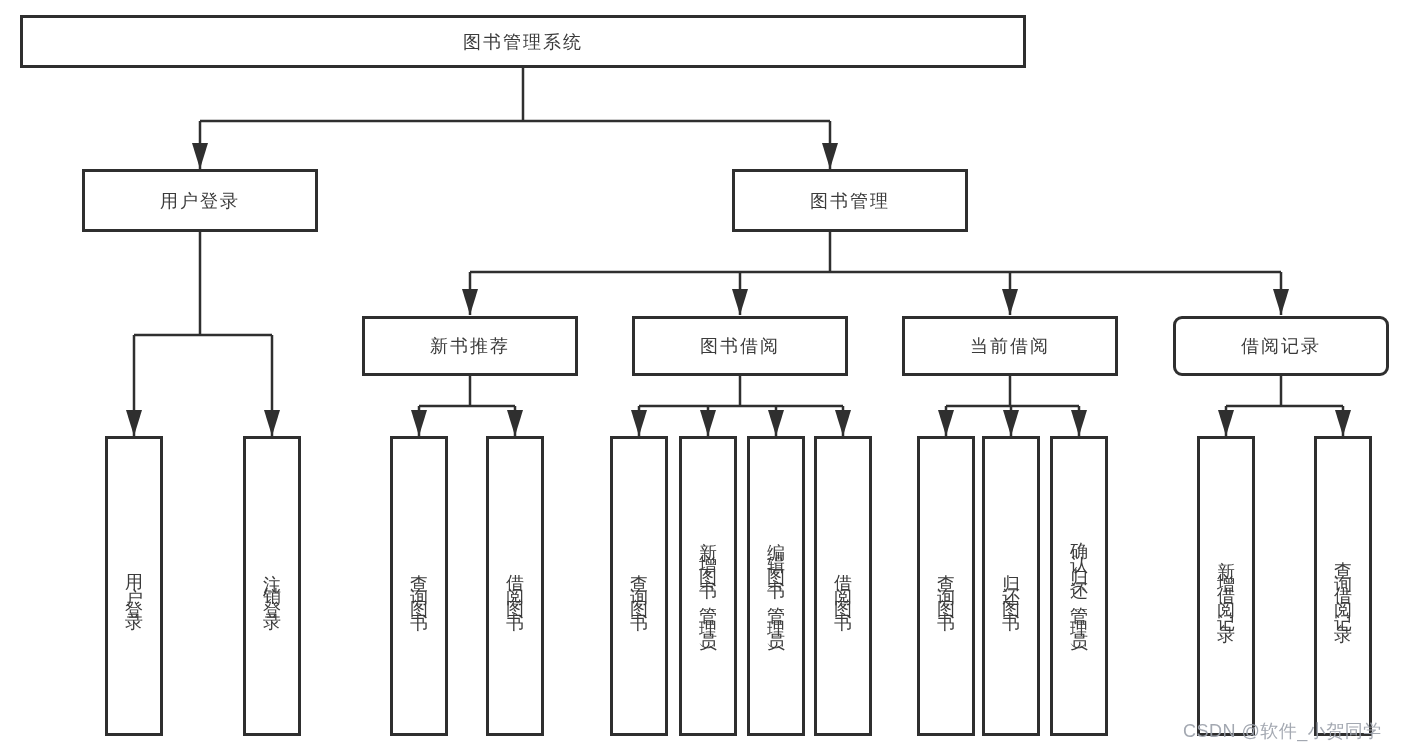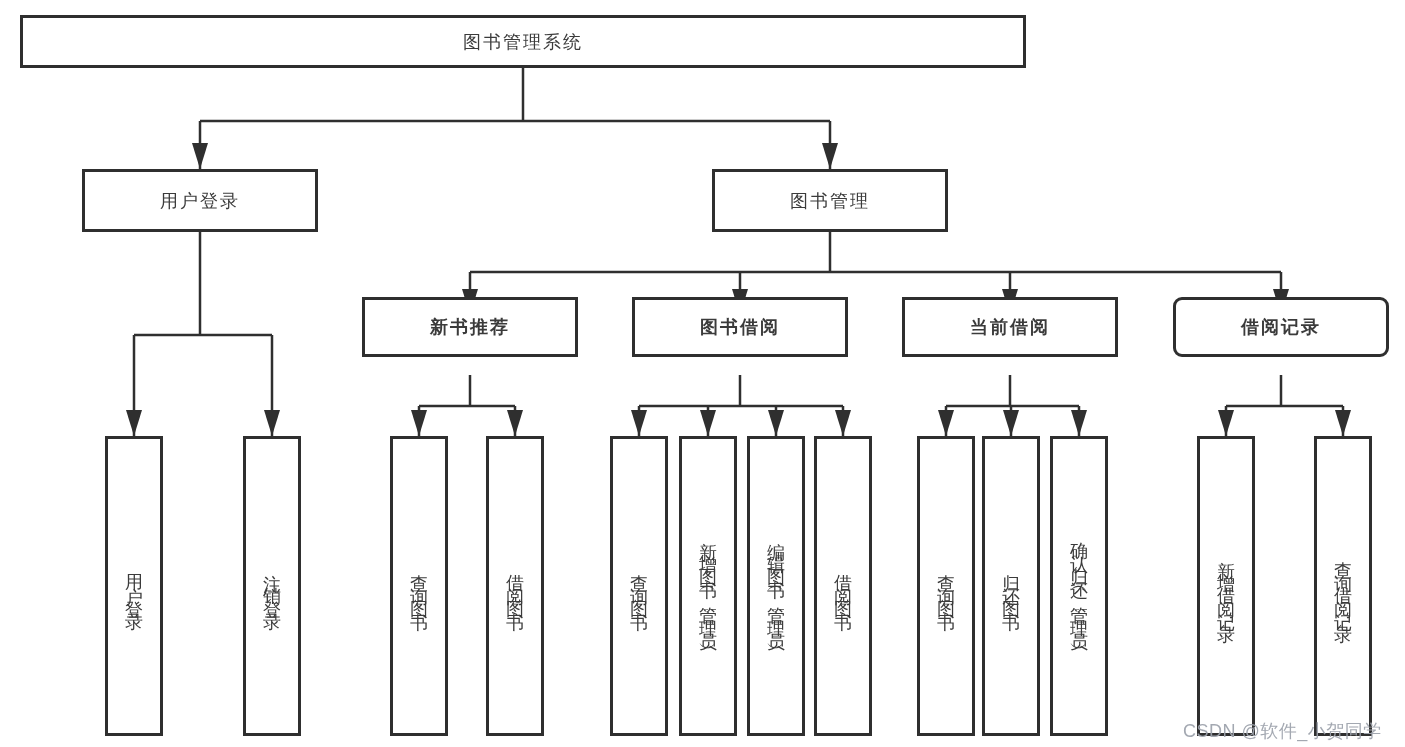--- a/index.html
+++ b/index.html
@@ -23,21 +23,21 @@
     border:3px solid #2f2f2f;
     background:#ffffff;
     display:flex;align-items:center;justify-content:center;
     color:#3b3b3b;
     font-size:18px;
     letter-spacing:2px;
     z-index:1;
   }
   .root{left:20px;top:15px;width:1006px;height:53px;}
   .l2{top:169px;width:236px;height:63px;}
-  .l3{top:297px;width:216px;height:60px;font-weight:bold;}
+  .l3{top:316px;width:216px;height:60px;}
   .leaf{
     position:absolute;
     box-sizing:border-box;
     top:436px;width:58px;height:300px;
     border:3px solid #2f2f2f;
     background:#ffffff;
     display:flex;align-items:center;justify-content:center;
     z-index:1;
   }
   .vtext{
@@ -129,21 +129,21 @@
     </g>
   </svg>
 
   <div class="node root">
     <span>图书管理系统</span>
   </div>
 
   <div class="node l2" style="left:82px;">
     <span>用户登录</span>
   </div>
-  <div class="node l2" style="left:712px;text-align:center;">
+  <div class="node l2" style="left:732px;text-align:center;">
     <span>图书管理</span>
   </div>
 
   <div class="node l3" style="left:362px;">
     <span>新书推荐</span>
   </div>
   <div class="node l3" style="left:632px;">
     <span>图书借阅</span>
   </div>
   <div class="node l3" style="left:902px;">

